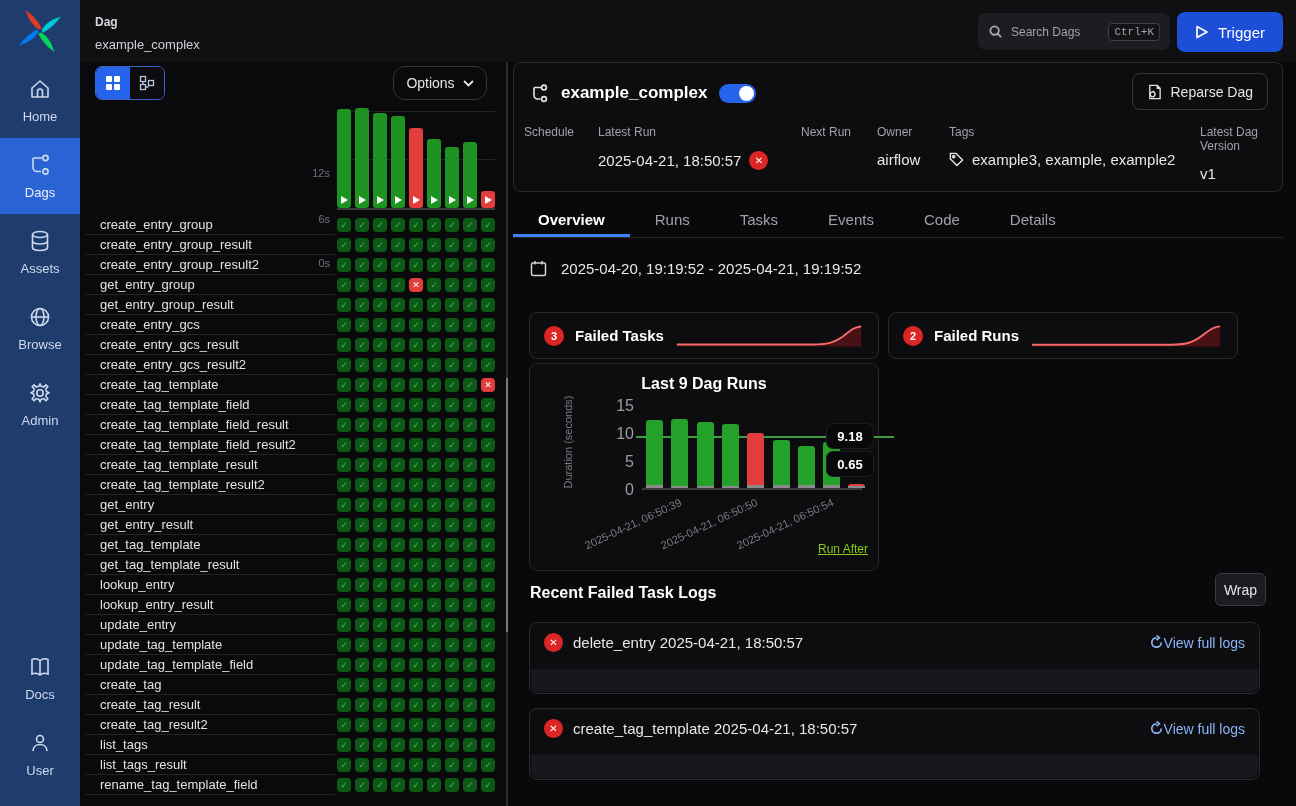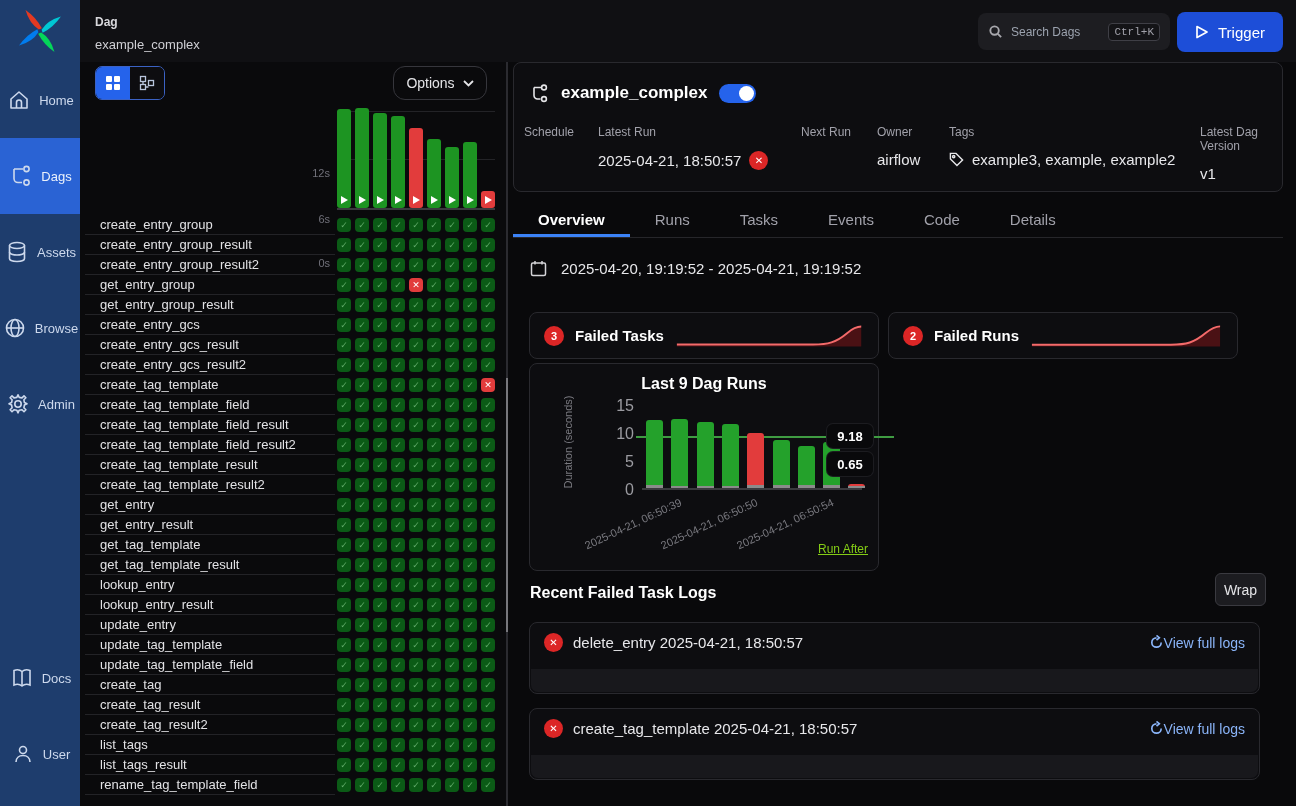--- a/index.html
+++ b/index.html
@@ -3,21 +3,21 @@
 <meta charset="utf-8">
 <style>
   * { margin:0; padding:0; box-sizing:border-box; }
   html,body { width:1296px; height:806px; background:#09090b; overflow:hidden;
               font-family:"Liberation Sans","DejaVu Sans",sans-serif; color:#e7e7ea; }
 
   
   .sidebar { position:absolute; left:0; top:0; width:80px; height:806px; background:#1e3d6d;
              display:flex; flex-direction:column; align-items:stretch; z-index:5; }
   .logo-wrap { height:62px; display:flex; align-items:center; justify-content:center; }
-  .side-item { height:76px; display:flex; flex-direction:row; align-items:center; justify-content:center;
+  .side-item { height:76px; display:flex; flex-direction:column; align-items:center; justify-content:center;
                gap:7px; cursor:pointer; color:#cdd9ed; }
   .side-item.active { background:#2a63d4; color:#eaf1fb; }
   .side-icon { width:26px; height:26px; display:flex; align-items:center; justify-content:center; }
   .side-icon svg { width:24px; height:24px; stroke:#cdd9ed; fill:none; stroke-width:1.6; }
   .side-label { font-size:13px; }
   .side-spacer { flex:1; }
 
   
   .topbar { position:absolute; left:80px; top:0; right:0; height:62px; background:#101013; }
   .crumb { position:absolute; left:15px; top:15px; font-size:12px; font-weight:bold; color:#d8d8dc; }
@@ -734,20 +734,28 @@
       <svg class="branch" viewBox="0 0 19 19">
         <path d="M4 3.5 h7 M4 3.5 v8 a3.5 3.5 0 0 0 3.5 3.5 h3"></path>
         <circle cx="14" cy="3.5" r="2.4"></circle>
           <circle cx="14" cy="15" r="2.4"></circle>
       </svg>
       <span class="dag-title">example_complex</span>
       <span class="toggle">
           <span class="knob"></span>
         </span>
     </div>
+    <button class="reparse-btn">
+      <svg viewBox="0 0 16 17">
+        <path d="M3 1.5 h8 l3 3 v11 h-11 z M11 1.5 v3 h3"></path>
+          <circle cx="6" cy="11" r="2.6"></circle>
+          <path d="M6 8.4 l1.4 -1"></path>
+      </svg>
+      <span>Reparse Dag</span>
+    </button>
 
     <div class="meta-col" style="left:10px;">
       <div class="meta-label">Schedule</div>
       <div class="meta-value"></div>
     </div>
     <div class="meta-col" style="left:84px;">
       <div class="meta-label">Latest Run</div>
       <div class="meta-value">
         <span>2025-04-21, 18:50:57</span>
         <span class="x-badge">✕</span>

